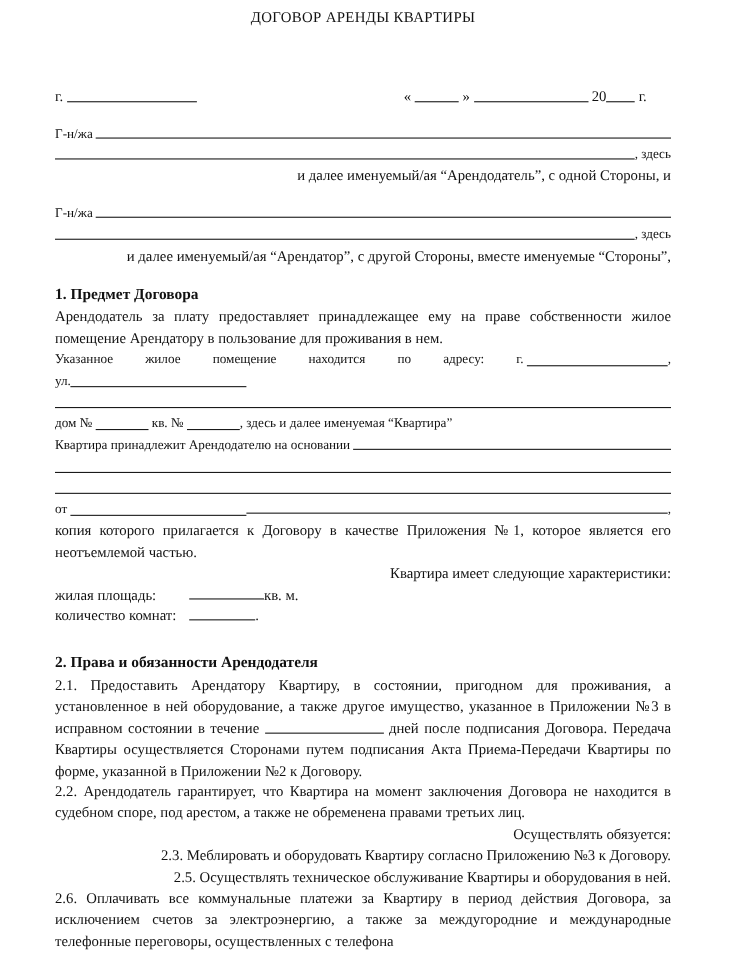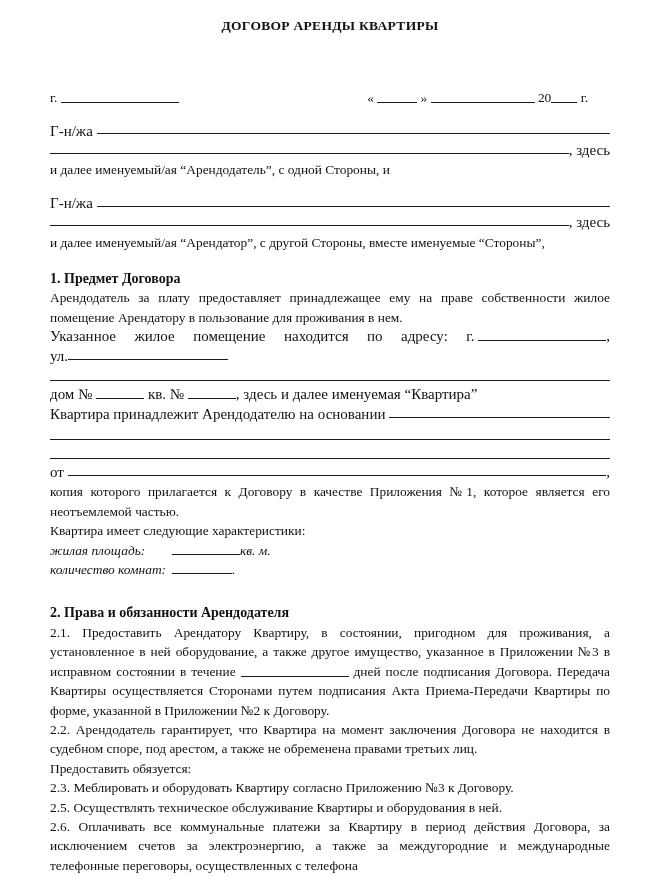--- a/index.html
+++ b/index.html
@@ -23,34 +23,34 @@
   .content {
     position: absolute;
     left: 50px;
     top: 0;
     width: 560px;
   }
 
   
   .doc-title {
     font-size: 13.5px;
-    font-weight: bold;
+    font-weight: normal;
     text-align: center;
     letter-spacing: 0.3px;
     margin: 0;
-    padding-top: 18px;
+    padding-top: 8px;
     line-height: 1.2;
   }
 
   
   .p {
     font-size: 13.4px;
     line-height: 19.4px;
     margin: 0;
-    text-align: left;
+    text-align: right;
     white-space: pre-wrap;
   }
   .p.just {
     text-align: justify;
     text-align-last: left;
   }
   .heading {
     font-size: 14px;
     line-height: 19.4px;
     font-weight: bold;
@@ -94,22 +94,22 @@
   .rule-row {
     height: 19.4px;
     display: flex;
     align-items: flex-end;
   }
   .rule-row .fullrule { margin-bottom: 4px; }
 
   
   .line {
     display: flex;
-    align-items: flex-start;
-    font-size: 15px;
+    align-items: center;
+    font-size: 12px;
     line-height: 19.4px;
     width: 100%;
   }
   .line .lbl { white-space: pre; }
   .line .grow {
     flex: 1 1 auto;
     border-bottom: 1px solid #1a1a1a;
     height: 0.78em;
     margin-bottom: 1px;
     min-width: 4px;
@@ -122,21 +122,21 @@
   .w-month  { width: 104px; }
   .w-year   { width: 26px; }
   .w-street { width: 160px; }
   .w-house  { width: 48px; }
   .w-flat   { width: 48px; }
   .w-date2  { width: 160px; }
   .w-area   { width: 68px; }
   .w-rooms  { width: 60px; }
   .w-days   { width: 108px; }
 
-  .chars { font-size: 13.4px; line-height: 19.4px; font-style: italic; }
+  .chars { font-size: 13.4px; line-height: 19.4px; }
   .chars .row { display: flex; align-items: baseline; }
   .chars .key { display: inline-block; width: 122px; white-space: pre; }
 </style>
 </head>
 <body>
 
 <div class="page">
   <div class="content">
 
     <div class="doc-title">ДОГОВОР АРЕНДЫ КВАРТИРЫ</div>
@@ -235,20 +235,20 @@
       </div>
     </div>
 
     <div class="sp-sec2"></div>
 
     <div class="heading">2. Права и обязанности Арендодателя</div>
 
     <div class="p just"><span>2.1. Предоставить Арендатору Квартиру, в состоянии, пригодном для проживания, а установленное в ней оборудование, а также другое имущество, указанное в Приложении №3 в исправном состоянии в течение </span><span class="rule w-days"></span><span> дней после подписания Договора. Передача Квартиры осуществляется Сторонами путем подписания Акта Приема-Передачи Квартиры по форме, указанной в Приложении №2 к Договору.</span></div>
 
     <div class="p just">2.2. Арендодатель гарантирует, что Квартира на момент заключения Договора не находится в судебном споре, под арестом, а также не обременена правами третьих лиц.</div>
-    <div class="p">Предоставить обязуется:</div>
+    <div class="p">Осуществлять обязуется:</div>
     <div class="p">2.3. Меблировать и оборудовать Квартиру согласно Приложению №3 к Договору.</div>
     <div class="p">2.5. Осуществлять техническое обслуживание Квартиры и оборудования в ней.</div>
 
     <div class="p just"><span>2.6. Оплачивать все коммунальные платежи за Квартиру в период действия Договора, за исключением счетов за электроэнергию, а также за междугородние и международные телефонные переговоры, осуществленных с телефона </span></div>
 
   </div>
 </div>
 
 </body></html>

